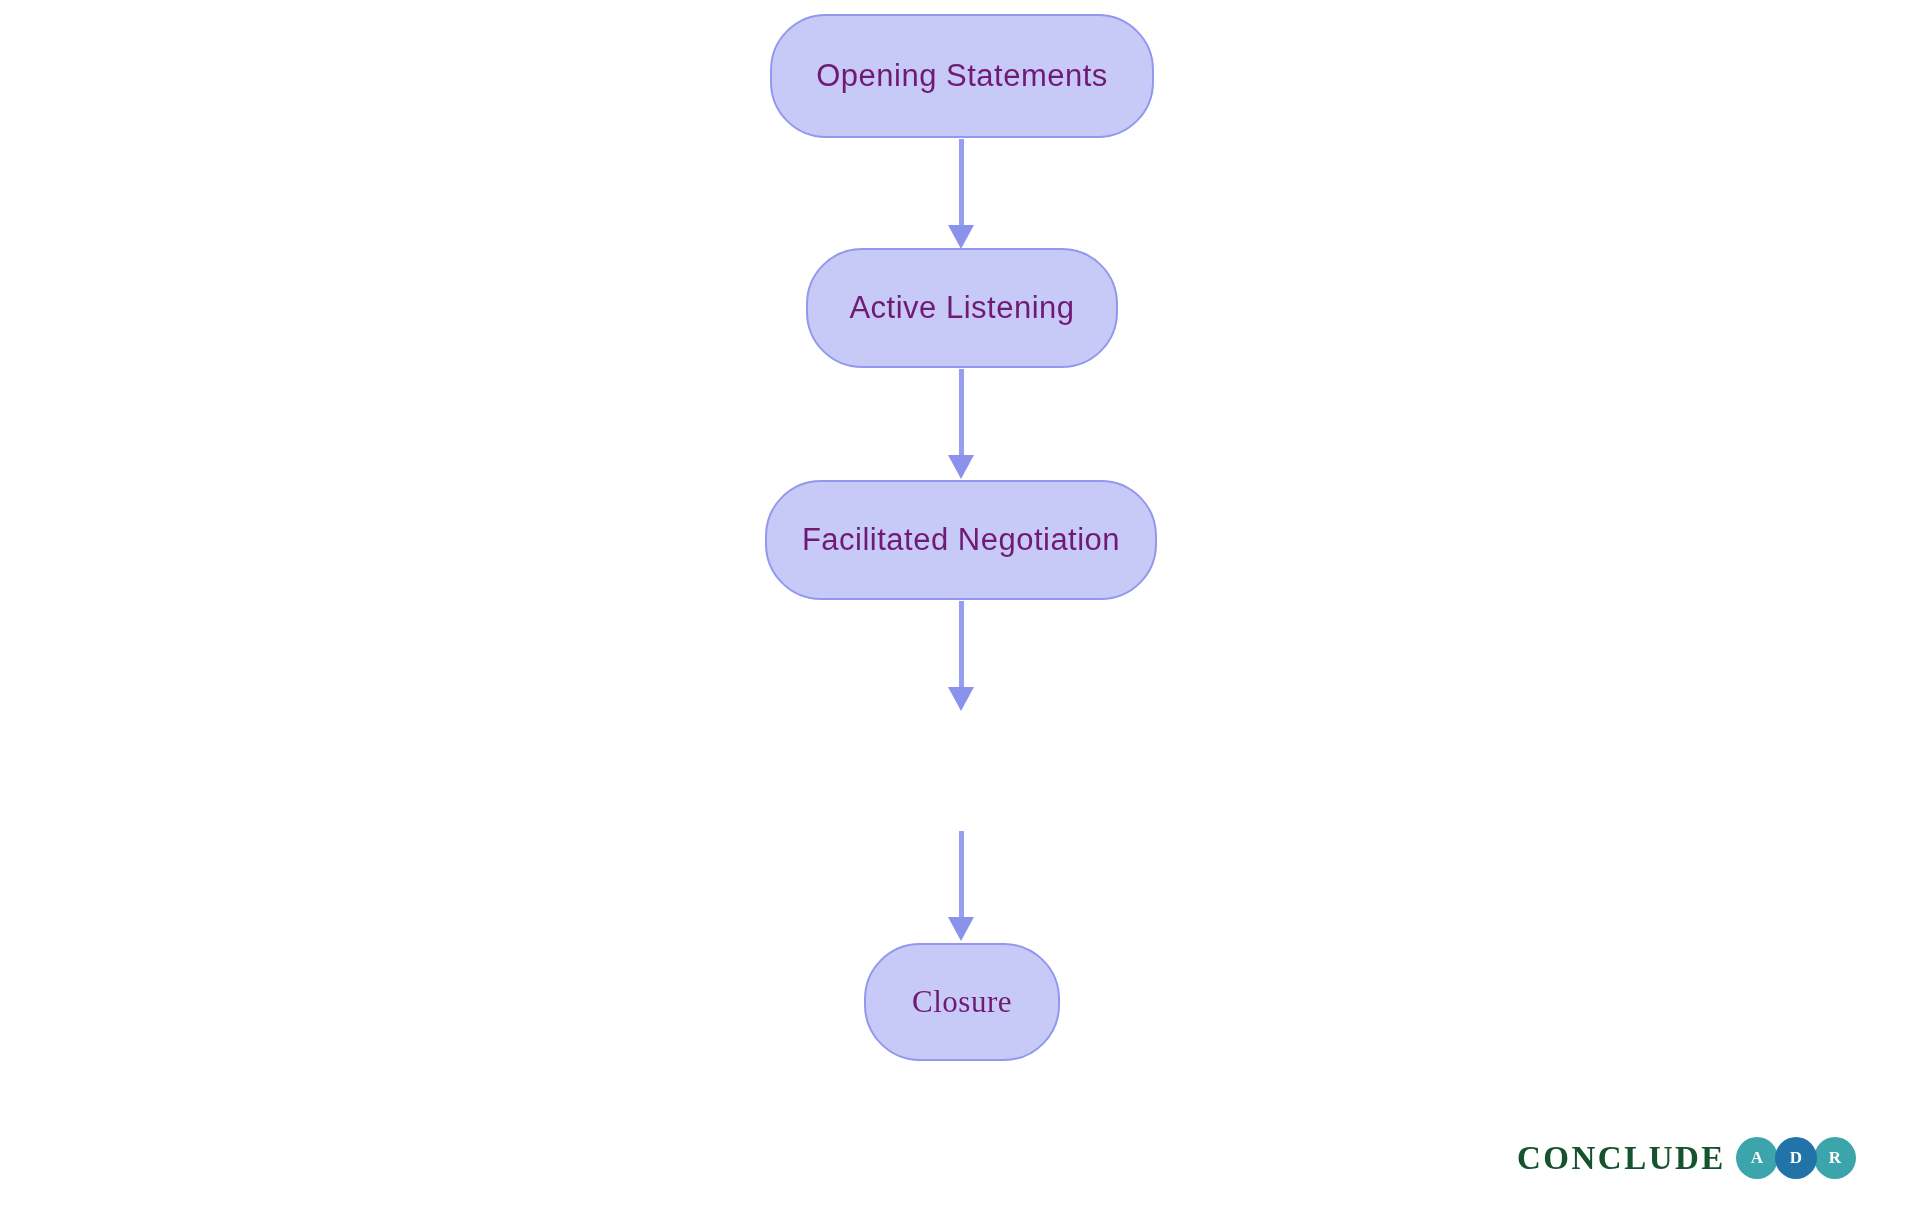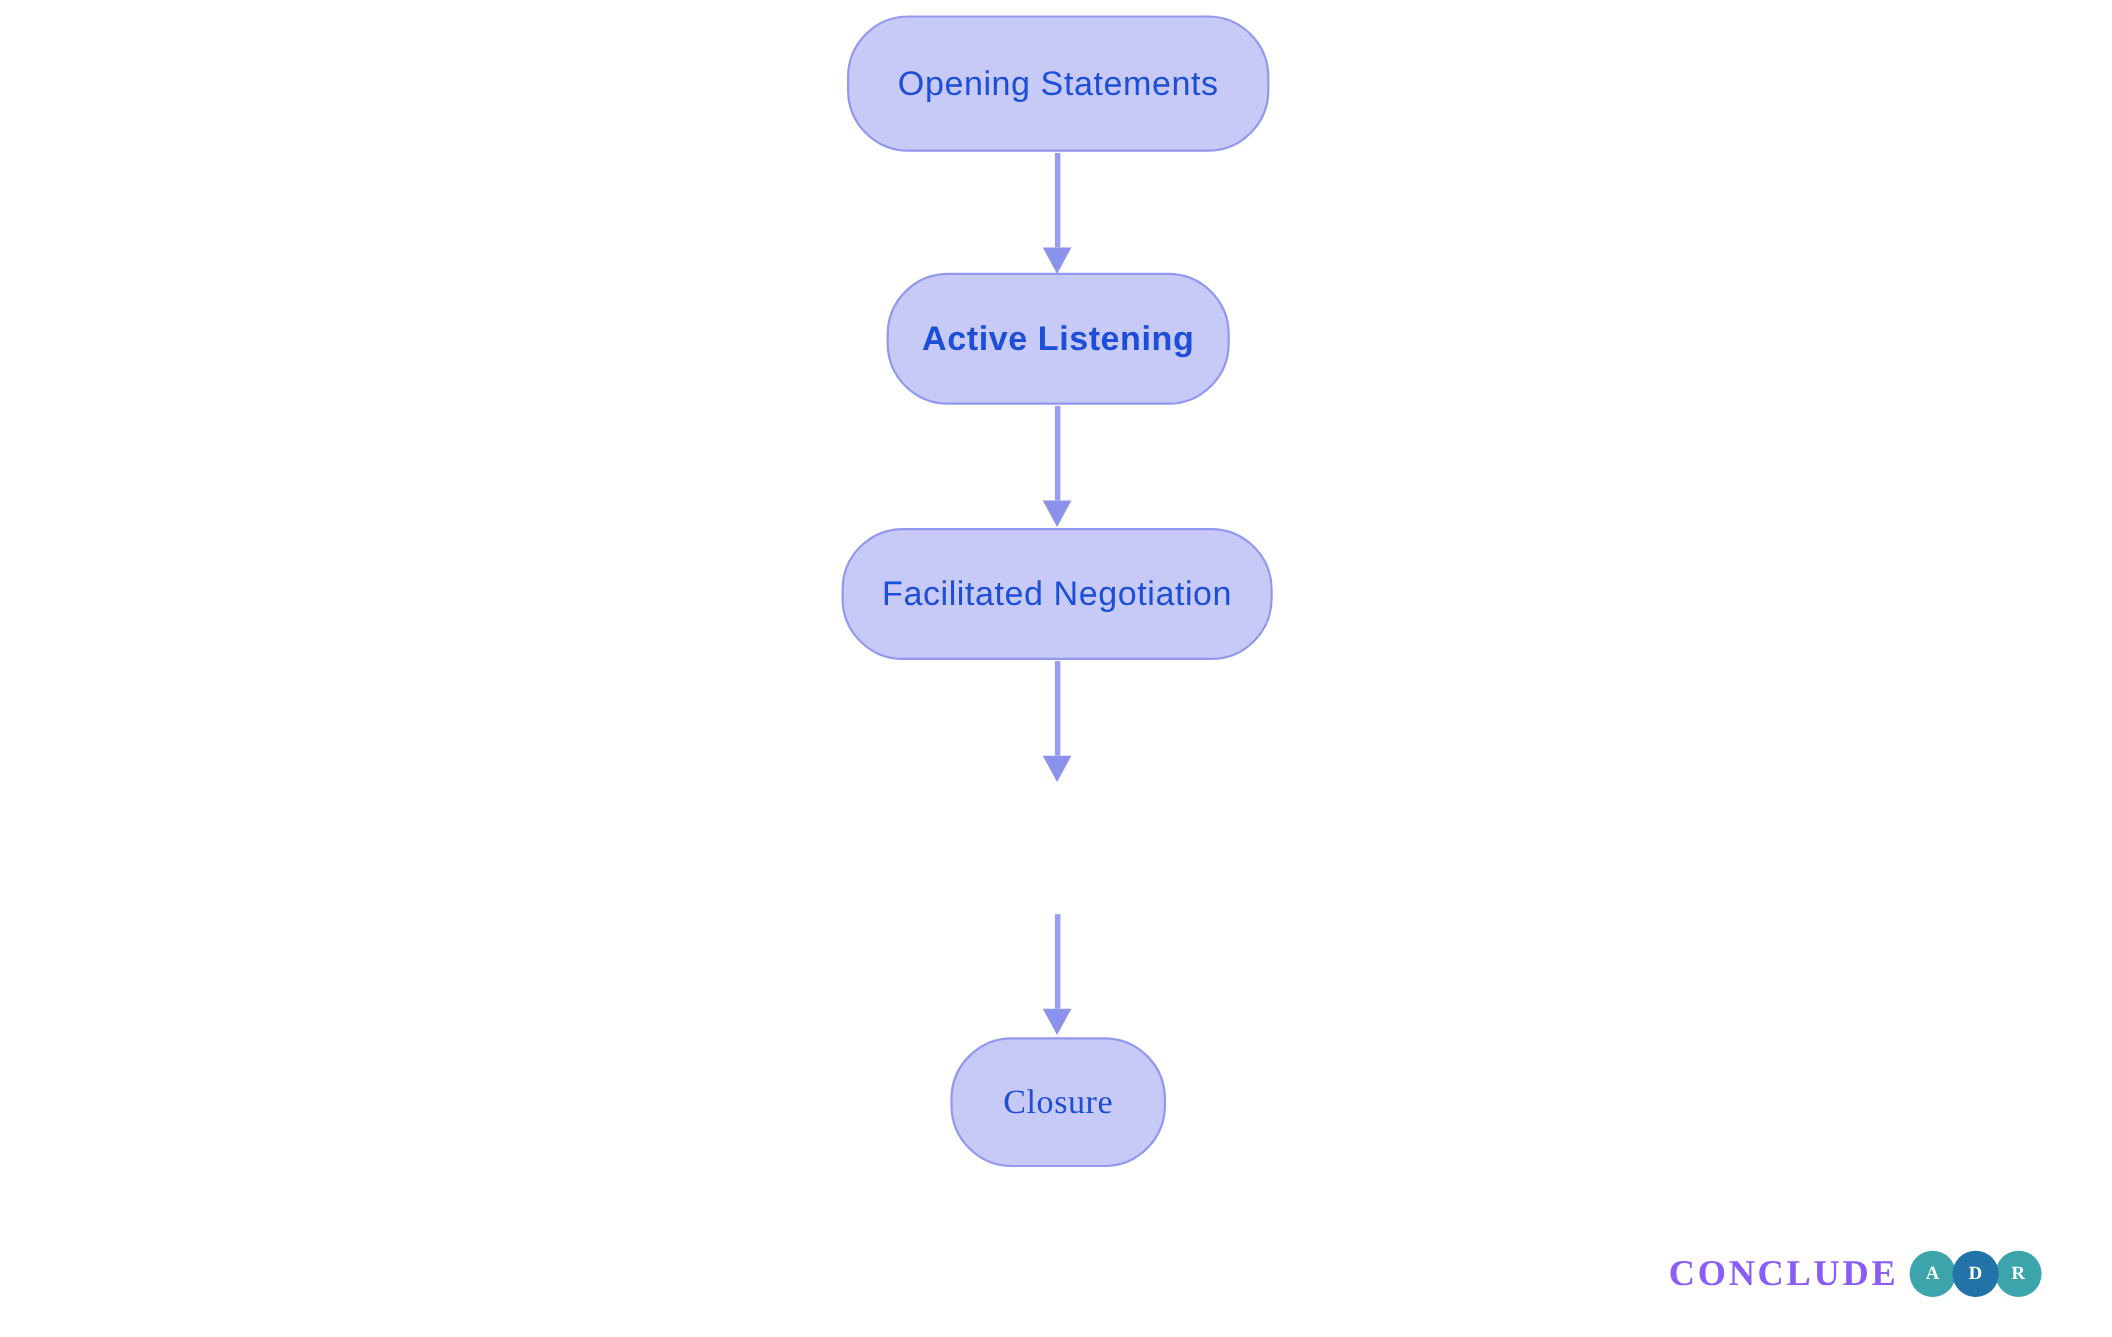--- a/index.html
+++ b/index.html
@@ -19,28 +19,28 @@
   
   .flow-node {
     position: absolute;
     box-sizing: border-box;
     background: #c7caf7;
     border: 2px solid #9298ee;
     border-radius: 56px;
     display: flex;
     align-items: center;
     justify-content: center;
-    color: #1d4ed8;
+    color: #701a75;
     font-size: 31px;
     font-weight: 400;
     letter-spacing: 0.5px;
     white-space: nowrap;
   }
   .node-0 { left: 770px; top:  14px; width: 384px; height: 124px; }
-  .node-1 { left: 806px; top: 248px; width: 312px; height: 120px; font-weight: bold; }
+  .node-1 { left: 806px; top: 248px; width: 312px; height: 120px; }
   .node-2 { left: 765px; top: 480px; width: 392px; height: 120px; }
   .node-3 { left: 836px; top: 712px; width: 248px; height: 118px; }
   .node-4 { left: 864px; top: 943px; width: 196px; height: 118px; font-family: Liberation Serif, serif; }
 
   
   .flow-arrow {
     position: absolute;
     left: 948px;            
     width: 26px;
     display: flex;
@@ -71,21 +71,21 @@
     top: 1128px;
     height: 60px;
     display: flex;
     align-items: center;
   }
   .logo-wordmark {
     font-family: "Liberation Serif", "DejaVu Serif", serif;
     font-weight: 700;
     font-size: 33px;
     letter-spacing: 2.5px;
-    color: #8b5cf6;
+    color: #14532d;
   }
   .logo-badges {
     display: flex;
     align-items: center;
     margin-left: 10px;
   }
   .logo-badge {
     width: 42px;
     height: 42px;
     border-radius: 50%;

